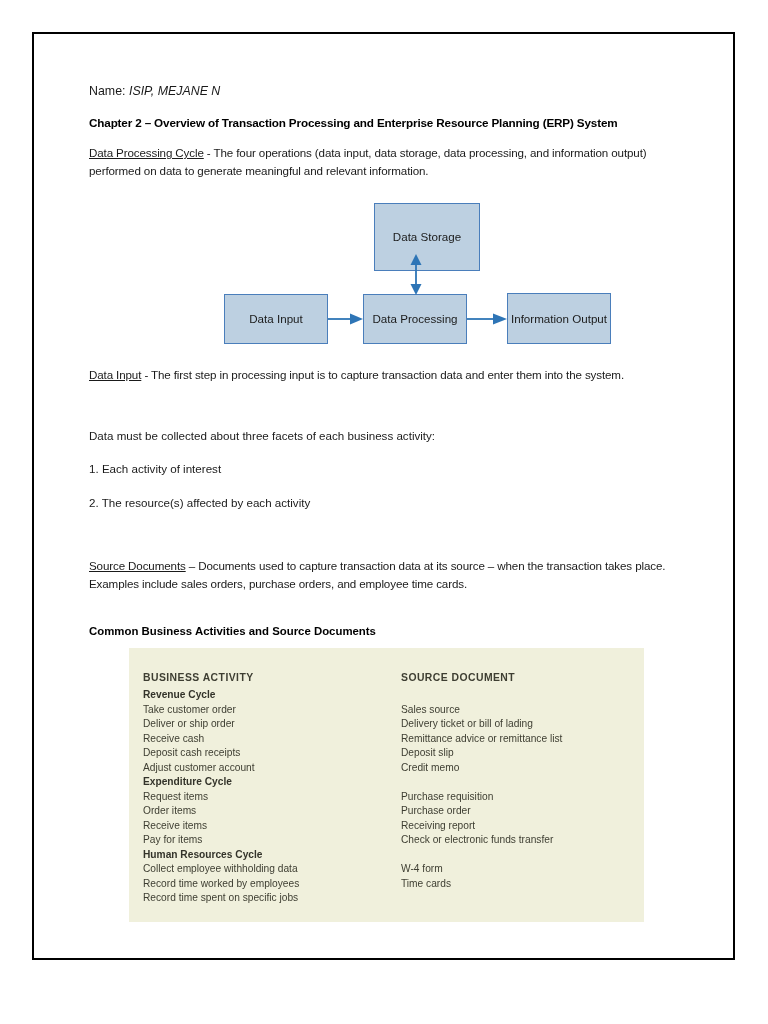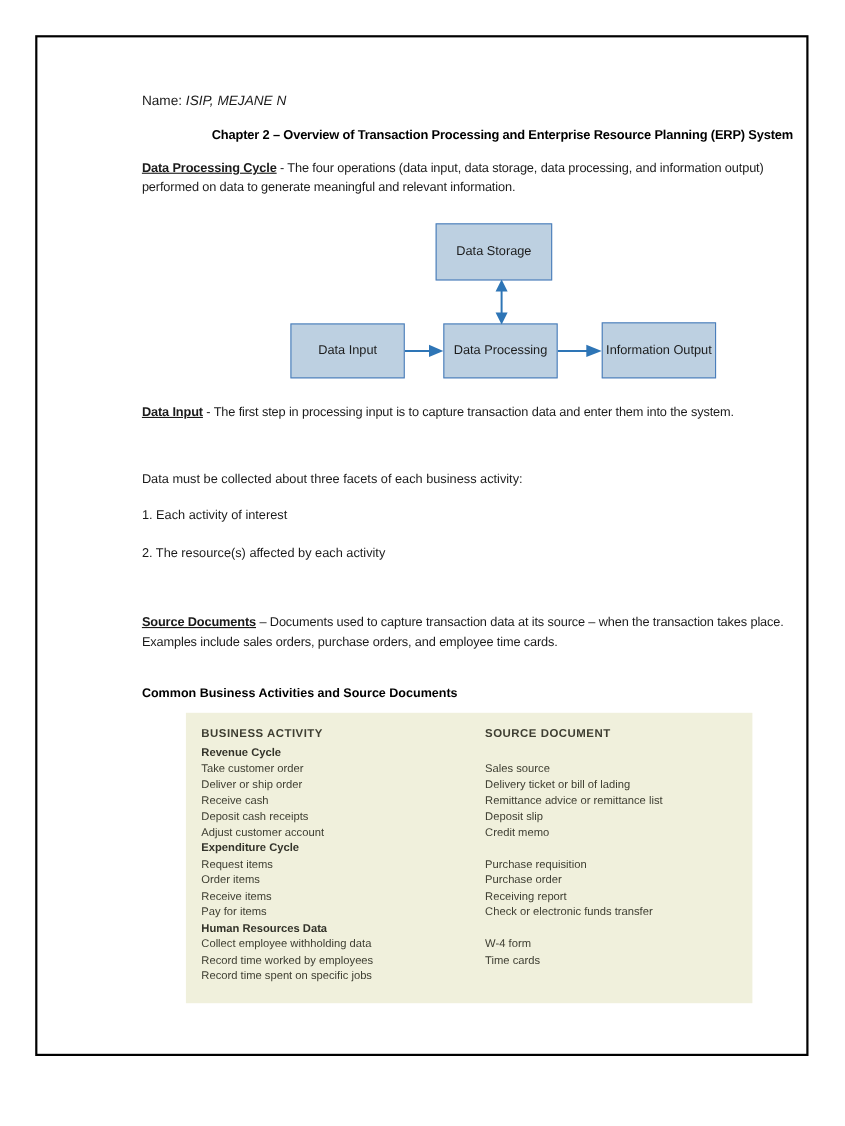--- a/index.html
+++ b/index.html
@@ -25,21 +25,20 @@
     border: 2px solid #000000;
     background: #ffffff;
     box-sizing: border-box;
   }
 
   #doc-body {
     position: absolute;
     left: 55px;
     top: 50px;
     width: 592px;
-    margin-left: 40px;
   }
 
   
   .para {
     font-size: 11.6px;
     line-height: 1.52;
     color: #1a1a1a;
     margin: 0 0 13px 0;
     letter-spacing: -0.12px;
   }
@@ -50,24 +49,23 @@
   }
   .name-value {
     font-style: italic;
   }
   .chapter-head {
     font-size: 11.7px;
     font-weight: bold;
     margin: 0 0 15px 0;
     color: #000;
     letter-spacing: -0.15px;
-    text-align: right;
   }
   .term {
-    font-weight: bold;
+    font-weight: normal;
     text-decoration: underline;
   }
   .list-line {
     font-size: 11.6px;
     line-height: 1.5;
     margin: 0 0 16px 0;
     color: #1a1a1a;
   }
   .sec-head {
     font-size: 11.4px;
@@ -92,37 +90,37 @@
     border: 1.2px solid #4a7ebb;
     display: flex;
     align-items: center;
     justify-content: center;
     text-align: center;
     font-size: 11.6px;
     color: #1b1b1b;
     line-height: 1.22;
     box-sizing: border-box;
   }
-  #box-storage    { left: 267px; top: 11px;  width: 106px; height: 52px; }
+  #box-storage    { left: 285px; top: 11px;  width: 106px; height: 68px; }
   #box-input      { left: 135px; top: 102px; width: 104px; height: 50px; }
   #box-processing { left: 274px; top: 102px; width: 104px; height: 50px; }
   #box-output     { left: 418px; top: 101px; width: 104px; height: 51px; text-align: center; }
 
   .flow-arrow { position: absolute; }
   #arrow-input-to-processing { left: 239px; top: 119px; width: 36px; height: 16px; }
   #arrow-processing-to-output { left: 378px; top: 119px; width: 41px; height: 16px; }
   #arrow-storage-both { left: 318px; top: 62px;  width: 18px; height: 41px; }
 
   
   #sd-table {
     position: relative;
     background: #f0f0dc;
     width: 515px;
     margin-left: 40px;
-    padding: 14px 0 16px 14px;
+    padding: 24px 0 16px 14px;
     box-sizing: border-box;
   }
   .sd-grid {
     display: grid;
     grid-template-columns: 258px 1fr;
   }
   .sd-col-head {
     font-size: 10.4px;
     font-weight: bold;
     letter-spacing: 0.45px;
@@ -236,21 +234,21 @@
           <div class="sd-cell group">Expenditure Cycle</div>
           <div class="sd-cell blank">&nbsp;</div>
           <div class="sd-cell">Request items</div>
           <div class="sd-cell">Purchase requisition</div>
           <div class="sd-cell">Order items</div>
           <div class="sd-cell">Purchase order</div>
           <div class="sd-cell">Receive items</div>
           <div class="sd-cell">Receiving report</div>
           <div class="sd-cell">Pay for items</div>
           <div class="sd-cell">Check or electronic funds transfer</div>
-          <div class="sd-cell group">Human Resources Data</div>
+          <div class="sd-cell group">Human Resources Cycle</div>
           <div class="sd-cell blank">&nbsp;</div>
           <div class="sd-cell">Collect employee withholding data</div>
           <div class="sd-cell">W-4 form</div>
           <div class="sd-cell">Record time worked by employees</div>
           <div class="sd-cell">Time cards</div>
           <div class="sd-cell">Record time spent on specific jobs</div>
         </div>
     </div>
 
   </div>

